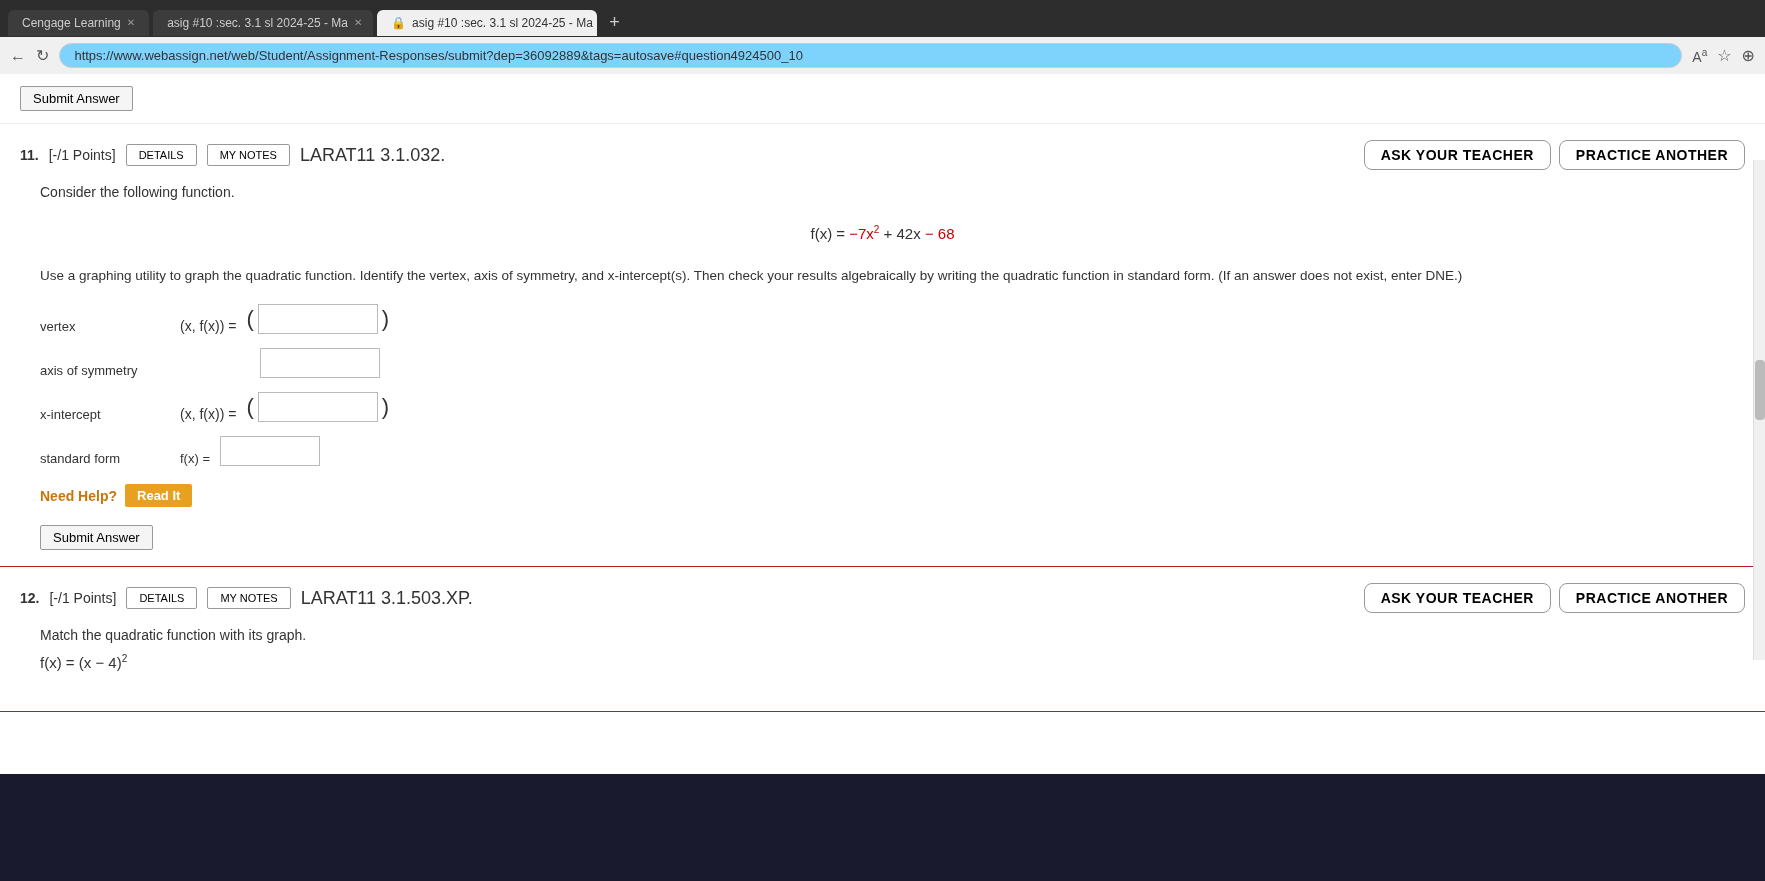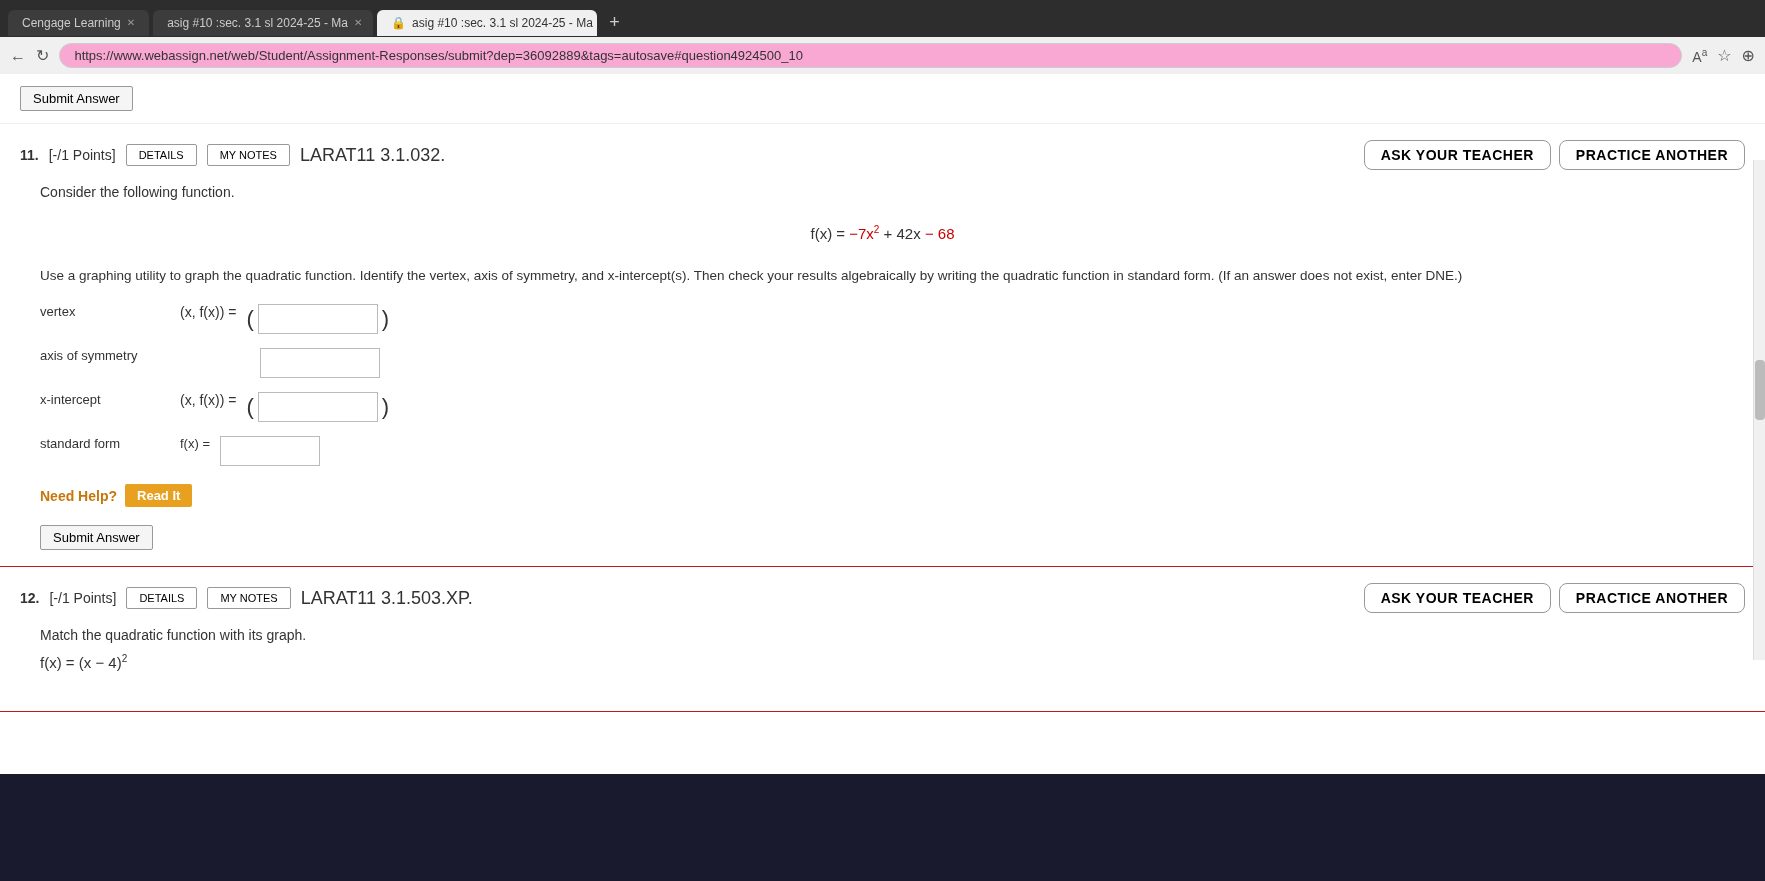--- a/index.html
+++ b/index.html
@@ -69,21 +69,21 @@
     .nav-btn {
       background: none;
       border: none;
       font-size: 16px;
       cursor: pointer;
       color: #555;
     }
 
     .address-bar {
       flex: 1;
-      background: #f9a8d4;
+      background: #7dd3fc;
       border: 1px solid #ccc;
       border-radius: 20px;
       padding: 4px 14px;
       font-size: 13px;
       color: #333;
     }
 
     .page-content {
       background: white;
       min-height: 700px;
@@ -182,21 +182,21 @@
     }
 
     .instruction-text {
       font-size: 13.5px;
       margin-bottom: 18px;
       line-height: 1.5;
     }
 
     .answer-row {
       display: flex;
-      align-items: flex-start;
+      align-items: flex-end;
       margin-bottom: 14px;
       gap: 10px;
     }
 
     .row-label {
       width: 130px;
       font-size: 13px;
     }
 
     .paren-group {

